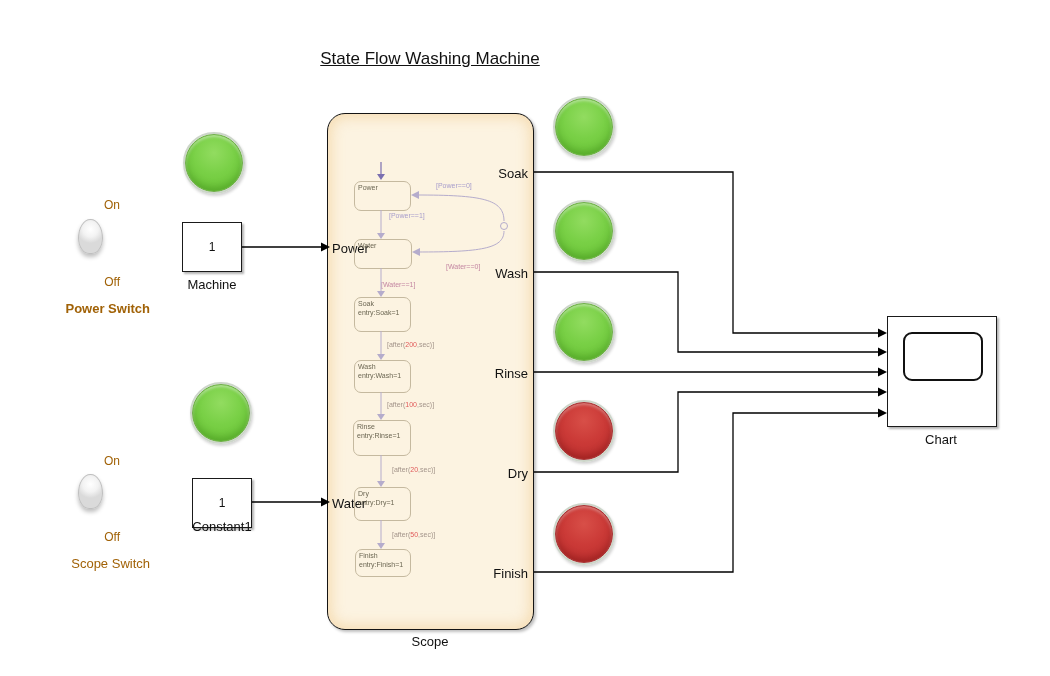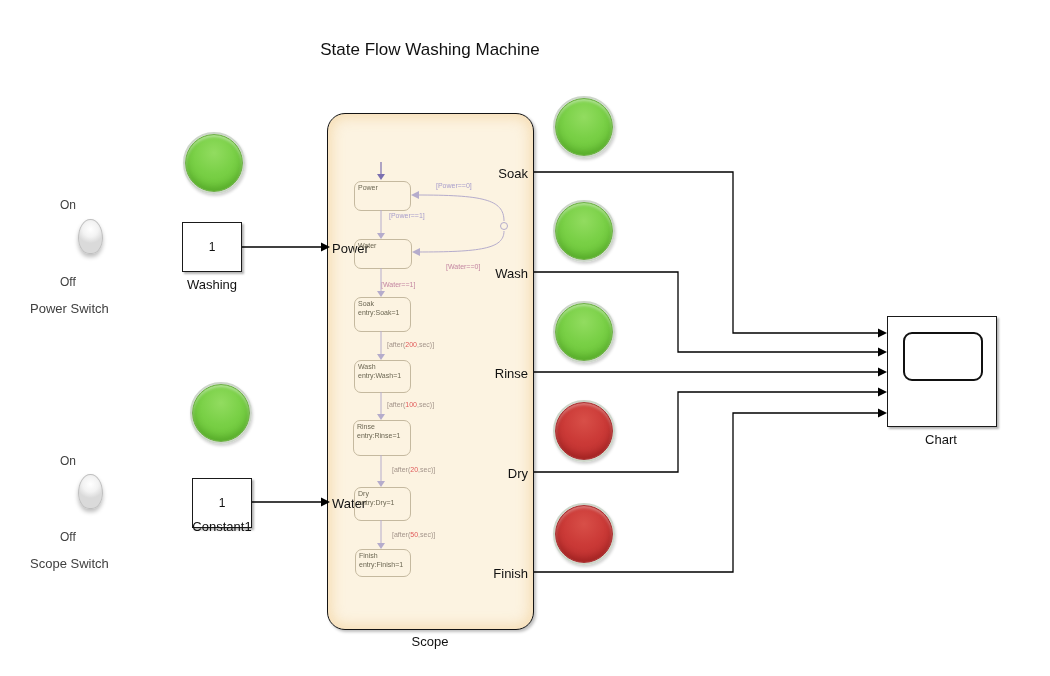--- a/index.html
+++ b/index.html
@@ -8,21 +8,21 @@
     font-family:"Liberation Sans", sans-serif;color:#000;overflow:hidden;
   }
   .abs{position:absolute;}
   .title{
     font-size:17px;color:#111;text-align:center;white-space:nowrap;
   }
   .blk-label{
     font-size:13px;color:#111;text-align:center;white-space:nowrap;
   }
   .sw-label{
-    font-size:12px;color:#404040;text-align:left;white-space:nowrap;
+    font-size:12px;color:#a16207;text-align:right;white-space:nowrap;
   }
   .lamp{
     border-radius:50%;
     border:2px solid #ccd5c9;
     box-shadow:1px 2px 3px rgba(0,0,0,0.18);
   }
   .lamp-core{
     width:100%;height:100%;border-radius:50%;
   }
   .lamp-core[data-color="green"]{
@@ -74,26 +74,26 @@
     box-shadow:2px 2px 2px rgba(0,0,0,0.30);
     box-sizing:border-box;
   }
   .scope-screen{
     border:2px solid #111;border-radius:9px;background:#fff;box-sizing:border-box;
   }
 </style>
 </head>
 <body>
 
-<div class="abs title" style="left:250px;top:40px;width:360px;">State Flow Washing Machine</div>
+<div class="abs title" style="left:250px;top:49px;width:360px;text-decoration:underline;">State Flow Washing Machine</div>
 
 <div class="abs sw-label" style="left:60px;top:198px;width:60px;">On</div>
 <div class="abs knob" style="left:78px;top:219px;width:23px;height:33px;"></div>
 <div class="abs sw-label" style="left:60px;top:275px;width:60px;">Off</div>
-<div class="abs sw-label" style="left:30px;top:301px;width:120px;font-size:13px;">Power Switch</div>
+<div class="abs sw-label" style="left:30px;top:301px;width:120px;font-size:13px;font-weight:bold;">Power Switch</div>
 
 <div class="abs sw-label" style="left:60px;top:454px;width:60px;">On</div>
 <div class="abs knob" style="left:78px;top:474px;width:23px;height:33px;"></div>
 <div class="abs sw-label" style="left:60px;top:530px;width:60px;">Off</div>
 <div class="abs sw-label" style="left:30px;top:556px;width:120px;font-size:13px;">Scope Switch</div>
 
 <div class="abs lamp" style="left:183px;top:132px;width:58px;height:58px;">
   <div class="lamp-core" data-color="green"></div>
 </div>
 <div class="abs lamp" style="left:190px;top:382px;width:58px;height:58px;">
@@ -200,21 +200,21 @@
     <polygon points="878,347.5 878,356.5 887,352"></polygon>
     <polygon points="878,367.5 878,376.5 887,372"></polygon>
     <polygon points="878,387.5 878,396.5 887,392"></polygon>
     <polygon points="878,408.5 878,417.5 887,413"></polygon>
   </g>
 </svg>
 
 <div class="abs const-block" style="left:182px;top:222px;width:60px;height:50px;">
   <span>1</span>
 </div>
-<div class="abs blk-label" style="left:152px;top:277px;width:120px;">Washing</div>
+<div class="abs blk-label" style="left:152px;top:277px;width:120px;">Machine</div>
 
 <div class="abs const-block" style="left:192px;top:478px;width:60px;height:50px;">
   <span>1</span>
 </div>
 <div class="abs blk-label" style="left:162px;top:519px;width:120px;">Constant1</div>
 
 <div class="abs blk-label" style="left:370px;top:634px;width:120px;">Scope</div>
 
 <div class="abs lamp" style="left:553px;top:96px;width:58px;height:58px;">
   <div class="lamp-core" data-color="green"></div>

